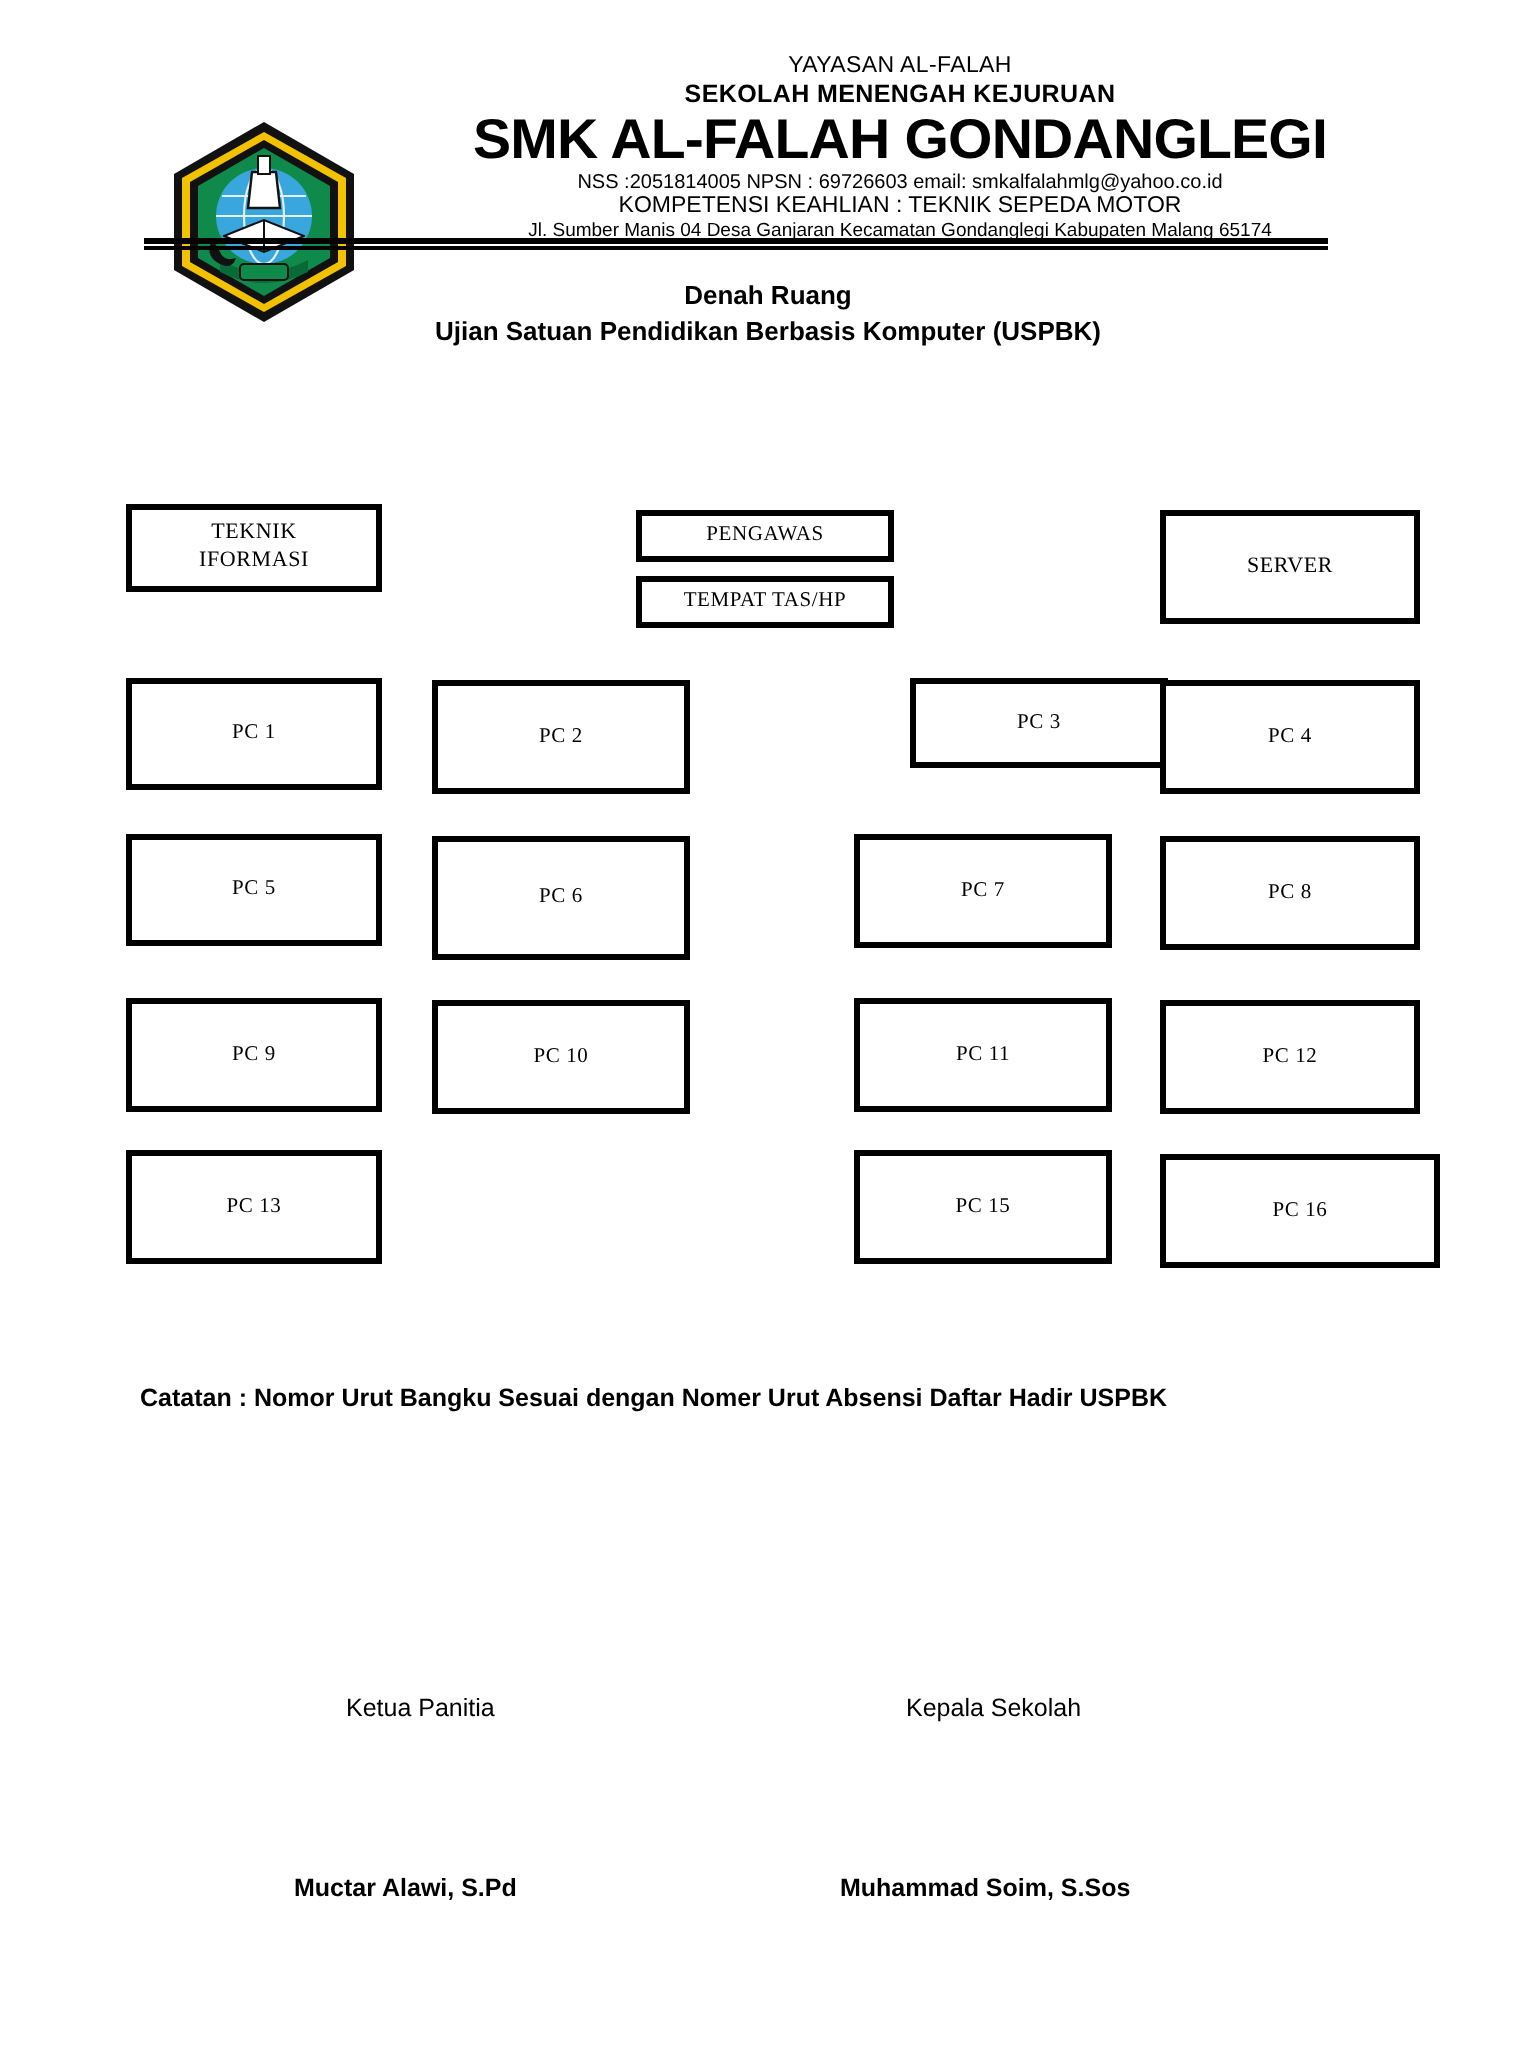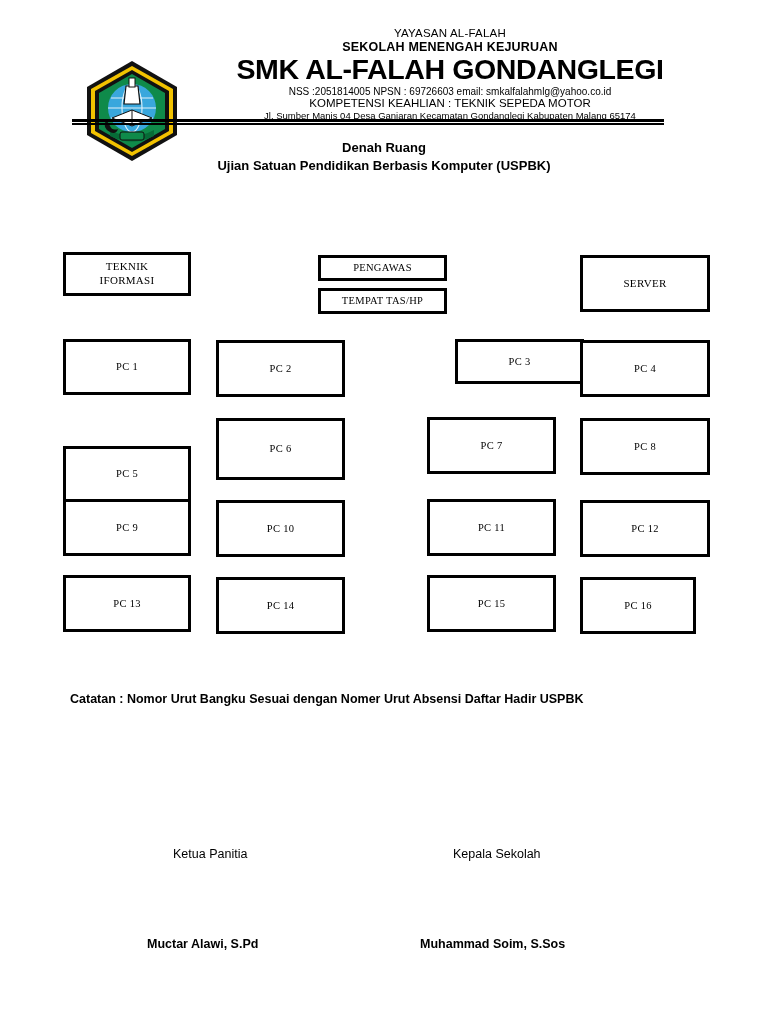--- a/index.html
+++ b/index.html
@@ -246,21 +246,21 @@
     <div class="box pc" style="left:216px; top:340px; width:129px; height:57px;">
       <span>PC 2</span>
     </div>
     <div class="box pc" style="left:427px; top:339px; width:129px; height:45px;margin-left:28px;">
       <span>PC 3</span>
     </div>
     <div class="box pc" style="left:580px; top:340px; width:130px; height:57px;text-align:right;">
       <span>PC 4</span>
     </div>
 
-    <div class="box pc" style="left:63px; top:417px; width:128px; height:56px;margin-top:29px;">
+    <div class="box pc" style="left:63px; top:417px; width:128px; height:56px;">
       <span>PC 5</span>
     </div>
     <div class="box pc" style="left:216px; top:418px; width:129px; height:62px;">
       <span>PC 6</span>
     </div>
     <div class="box pc" style="left:427px; top:417px; width:129px; height:57px;">
       <span>PC 7</span>
     </div>
     <div class="box pc" style="left:580px; top:418px; width:130px; height:57px;">
       <span>PC 8</span>
@@ -275,27 +275,24 @@
     <div class="box pc" style="left:427px; top:499px; width:129px; height:57px;">
       <span>PC 11</span>
     </div>
     <div class="box pc" style="left:580px; top:500px; width:130px; height:57px;">
       <span>PC 12</span>
     </div>
 
     <div class="box pc" style="left:63px; top:575px; width:128px; height:57px;">
       <span>PC 13</span>
     </div>
-    <div class="box pc" style="left:216px; top:577px; width:129px; height:57px;">
-      <span>PC 14</span>
-    </div>
     <div class="box pc" style="left:427px; top:575px; width:129px; height:57px;">
       <span>PC 15</span>
     </div>
-    <div class="box pc" style="left:580px; top:577px; width:116px; height:57px;">
+    <div class="box pc" style="left:580px; top:577px; width:140px; height:57px;">
       <span>PC 16</span>
     </div>
   </div>
 
   <div class="note">Catatan : Nomor Urut Bangku Sesuai dengan Nomer Urut Absensi Daftar Hadir USPBK</div>
 
   <div class="sig-label" style="left:173px; top:847px;">Ketua Panitia</div>
   <div class="sig-label" style="left:453px; top:847px;">Kepala Sekolah</div>
 
   <div class="sig-name" style="left:147px; top:937px;">Muctar Alawi, S.Pd</div>

